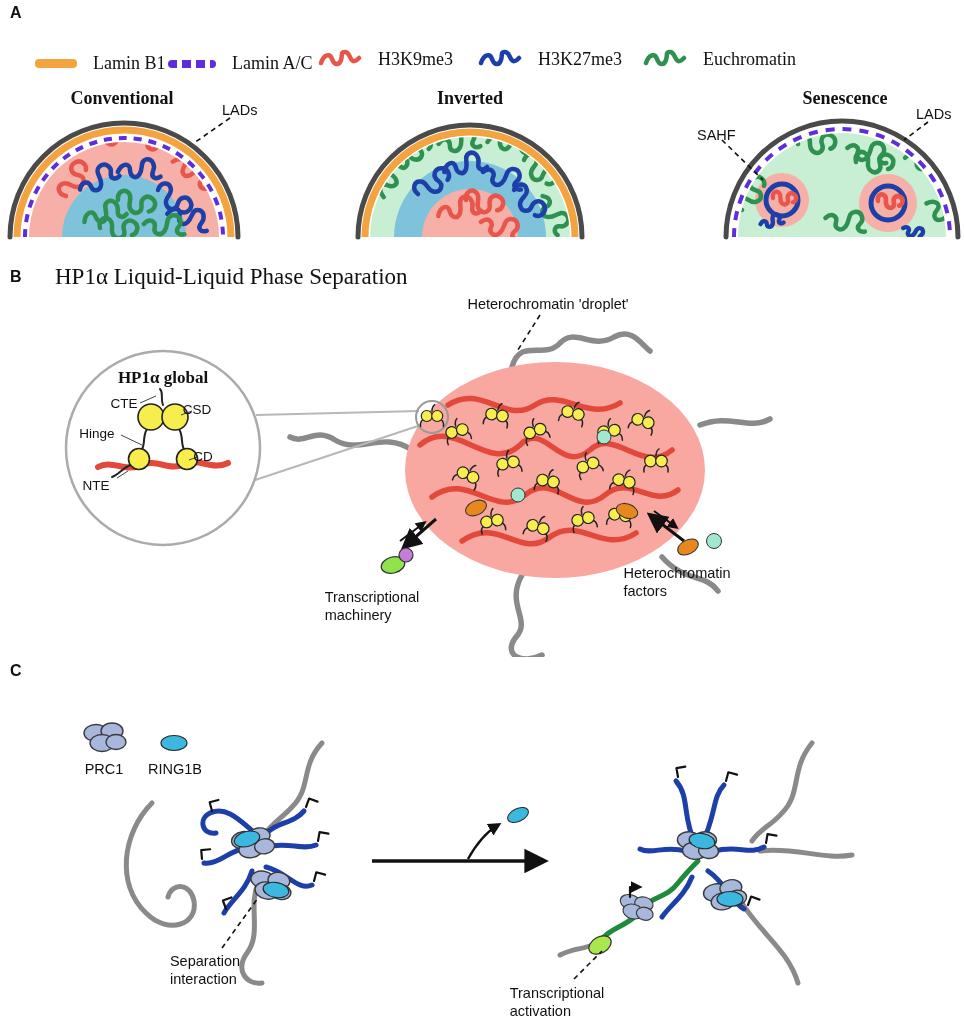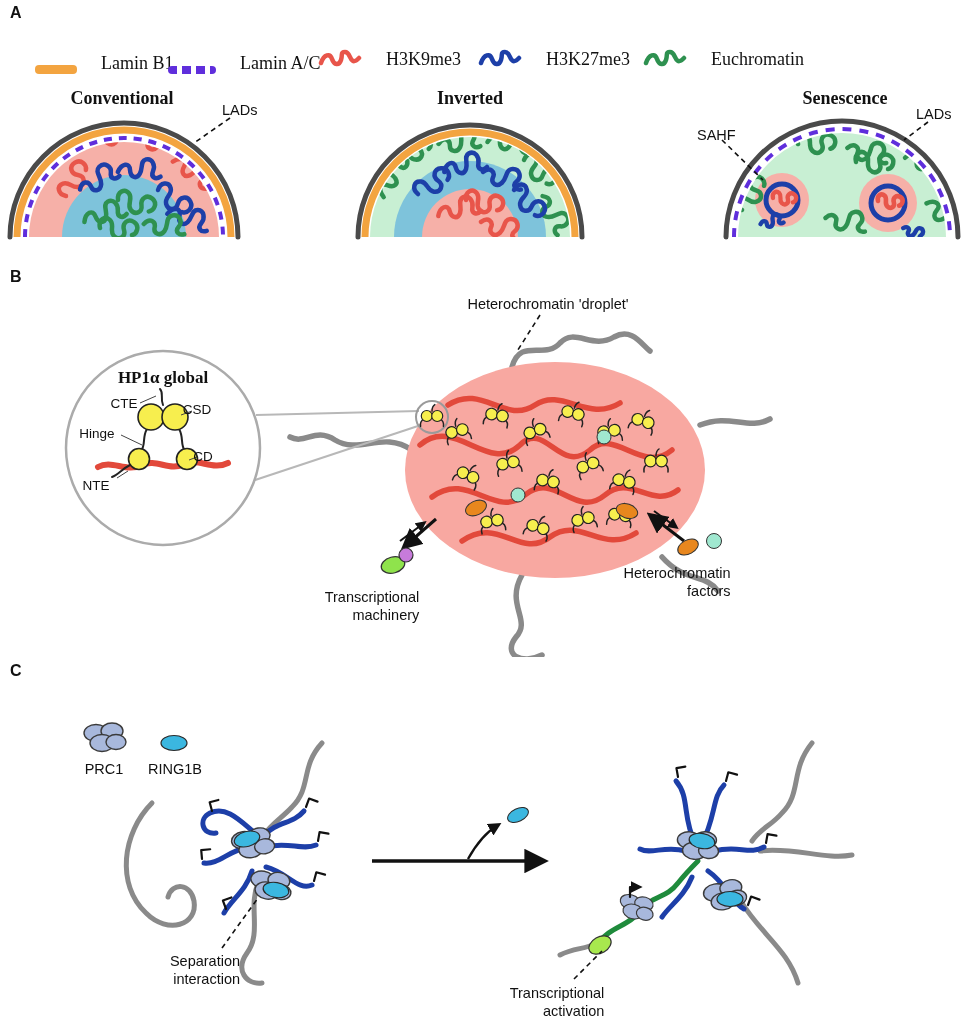--- a/index.html
+++ b/index.html
@@ -1,23 +1,23 @@
 <!DOCTYPE html>
 <html><head>
 <meta charset="utf-8">
 <style>
   * { box-sizing: border-box; }
   body { margin: 0; background: #ffffff; }
   .page { position: relative; width: 964px; height: 1024px; background: #fff; overflow: hidden;
           font-family: "Liberation Sans", sans-serif; color: #111; }
   .abs { position: absolute; }
-  .cx { transform: translateX(-50%); text-align: right; }
+  .cx { transform: translateX(-50%); text-align: left; }
   .panel-letter { font: 700 16px "Liberation Sans", sans-serif; }
   .title { font: 400 23px "Liberation Serif", serif; }
-  .leg-item { position: absolute; display: flex; align-items: flex-end; gap: 24px; }
+  .leg-item { position: absolute; display: flex; align-items: center; gap: 16px; }
   .leg-label { font: 400 18px "Liberation Serif", serif; }
   .subhead { font: 700 18px "Liberation Serif", serif; }
   .annot { font: 400 14.5px/1.25 "Liberation Sans", sans-serif; }
   .inset-title { font: 700 17px "Liberation Serif", serif; }
   .domain-lbl { font: 400 13.5px "Liberation Sans", sans-serif; }
   svg { display: block; }
 </style>
 </head>
 <body>
 
@@ -172,20 +172,21 @@
       <path d="M722,42 L763,82" stroke="#111" stroke-width="1.6" stroke-dasharray="5,4" fill="none"></path>
       <path d="M928,24 L904,42" stroke="#111" stroke-width="1.6" stroke-dasharray="5,4" fill="none"></path>
     </g>
   </svg>
 
   <div class="abs annot" style="left:222px; top:101px">LADs</div>
   <div class="abs annot" style="left:697px; top:126px">SAHF</div>
   <div class="abs annot" style="left:916px; top:105px">LADs</div>
 
   <div class="abs panel-letter" style="left:10px; top:268px">B</div>
+  <div class="abs title" style="left:55px; top:264px">HP1α Liquid-Liquid Phase Separation</div>
   <div class="abs annot cx" style="left:548px; top:295px">Heterochromatin 'droplet'</div>
 
   <svg class="abs" style="left:0; top:265px" width="964" height="392" viewBox="0 0 964 392">
 
     <g stroke="#8A8A8A" stroke-width="5.5" fill="none" stroke-linecap="round">
       <path d="M412,185 C382,165 360,190 335,175 C315,162 305,180 290,172"></path>
       <path d="M512,102 C520,72 545,95 560,78 C575,62 592,85 614,72 C632,62 642,80 650,86"></path>
       <path d="M700,160 C730,148 748,166 770,154"></path>
       <path d="M662,292 C685,318 705,308 718,326"></path>
       <path d="M522,310 C505,340 532,355 516,372 C502,390 522,400 542,390"></path>

